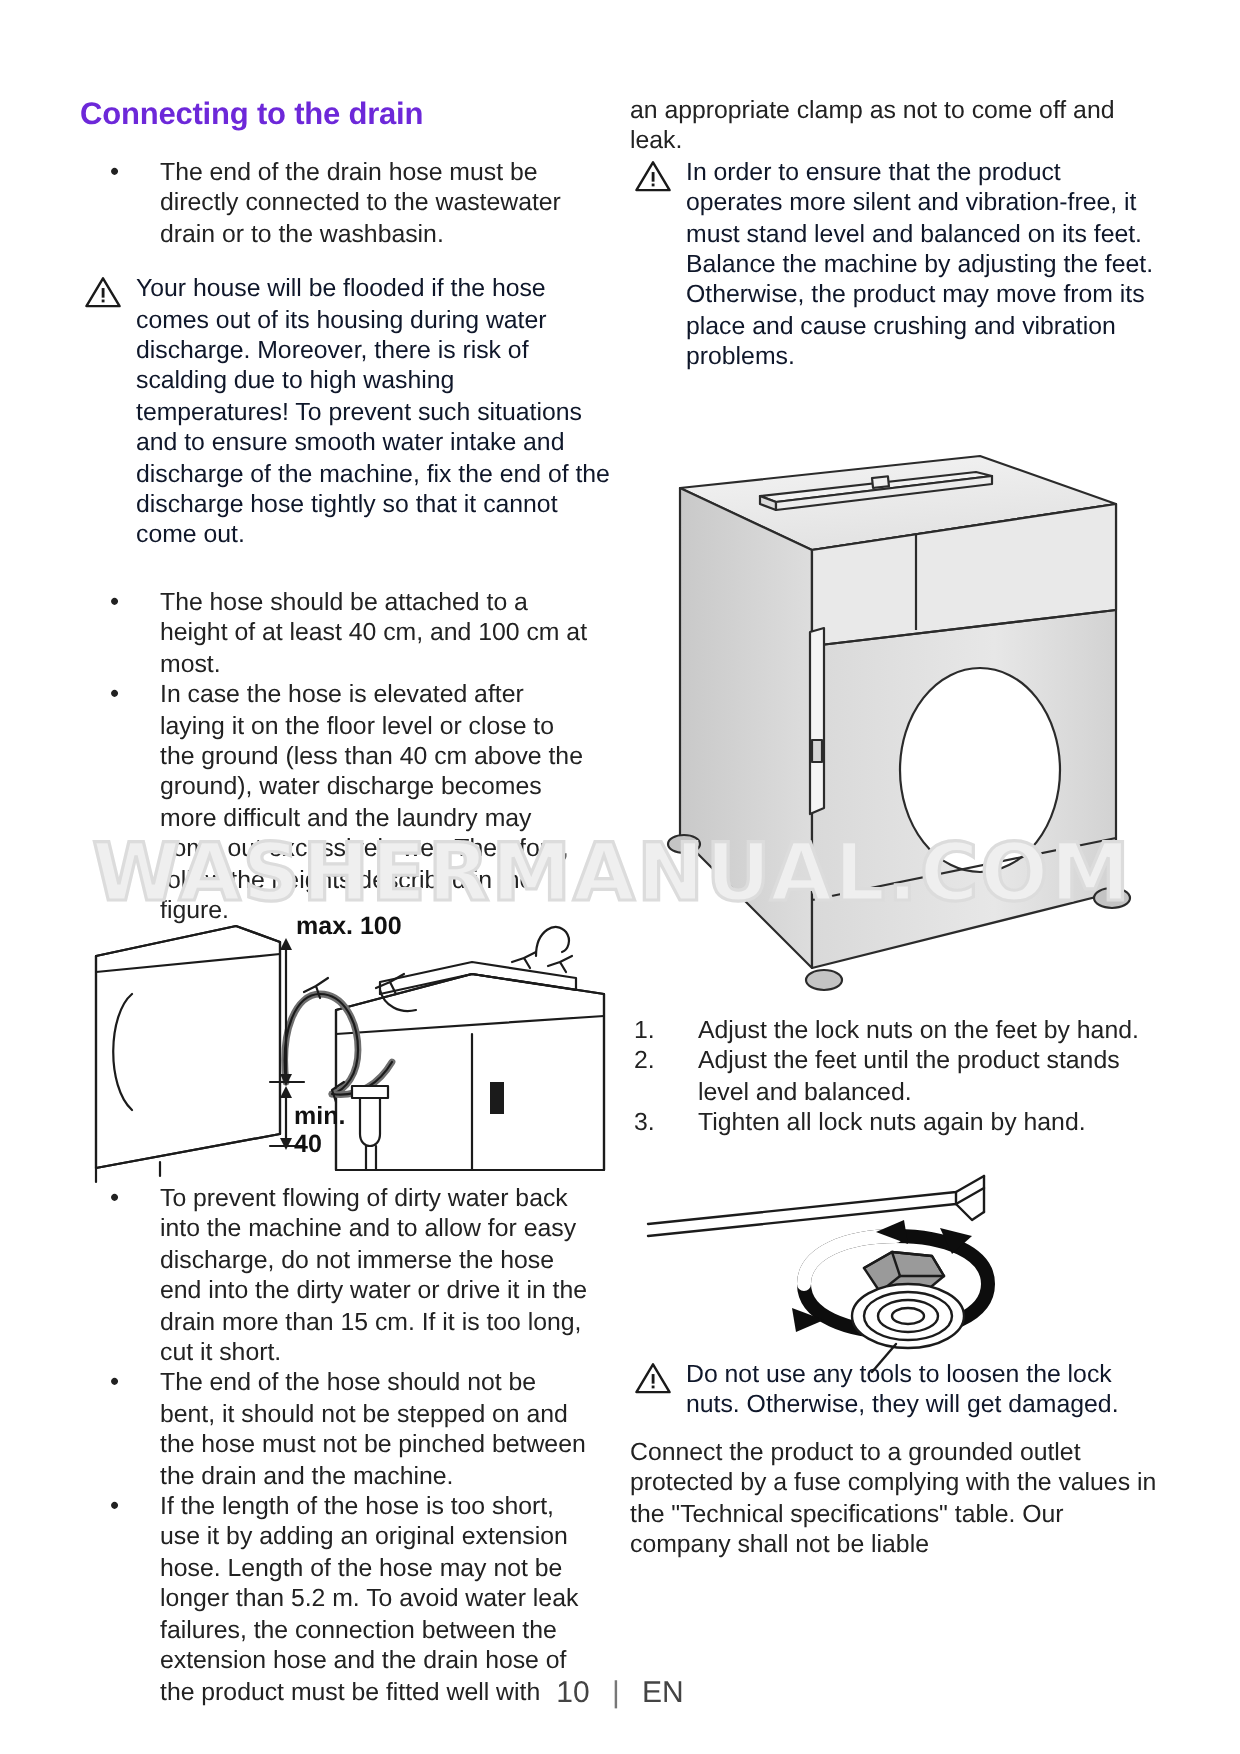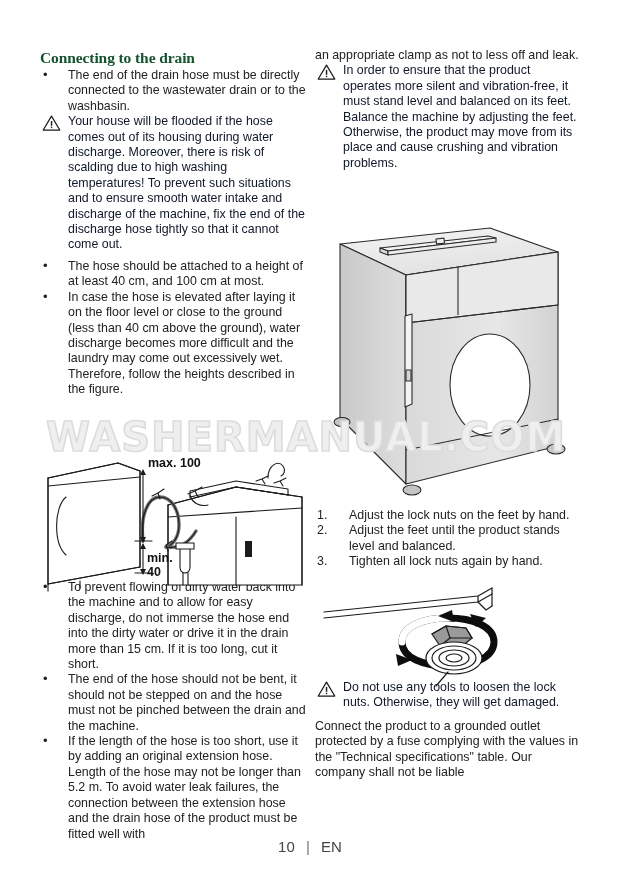--- a/index.html
+++ b/index.html
@@ -47,36 +47,35 @@
   }
   .col-left  { left: 40px; }
   .col-right { left: 315px; }
 
   h2.sec-title {
     font-size: 15.5px;
     font-weight: bold;
     margin: 0 0 1px 0;
     letter-spacing: -0.1px;
     line-height: 19px;
-    color: #14532d;
-    font-family: Liberation Serif, serif;
+    color: #6d28d9;
   }
   h2.sec-title.spaced { margin-top: 9px; }
 
   p.body-text {
     font-size: 12.4px;
     line-height: 15.4px;
     margin: 0;
     color: #222;
   }
 
   
   ul.bullets {
     list-style: none;
-    margin: 0;
+    margin: 12px;
     padding: 0;
   }
   ul.bullets > li {
     position: relative;
     padding-left: 28px;
     font-size: 12.4px;
     line-height: 15.4px;
     margin: 0 0 0 0;
     color: #222;
   }
@@ -269,21 +268,21 @@
 
   <div class="col col-left" style="top:580px;">
     <ul class="bullets">
       <li>To prevent flowing of dirty water back into the machine and to allow for easy discharge, do not immerse the hose end into the dirty water or drive it in the drain more than 15 cm. If it is too long, cut it short.</li>
       <li>The end of the hose should not be bent, it should not be stepped on and the hose must not be pinched between the drain and the machine.</li>
       <li>If the length of the hose is too short, use it by adding an original extension hose. Length of the hose may not be longer than 5.2 m. To avoid water leak failures, the connection between the extension hose and the drain hose of the product must be fitted well with</li>
     </ul>
   </div>
 
   <div class="col col-right">
-    <p class="body-text">an appropriate clamp as not to less off and leak.</p>
+    <p class="body-text">an appropriate clamp as not to come off and leak.</p>
 
 
     <div class="warn">
       <span class="tri">
         <svg viewBox="0 0 20 17" width="19" height="16" aria-hidden="true">
           <path d="M10 1.2 L18.8 16 L1.2 16 Z" fill="none" stroke="#1a1a1a" stroke-width="1.3" stroke-linejoin="round"></path>
           <rect x="9.3" y="6.4" width="1.5" height="5.1" fill="#1a1a1a"></rect>
           <rect x="9.3" y="12.5" width="1.5" height="1.5" fill="#1a1a1a"></rect>
         </svg>
       </span>

